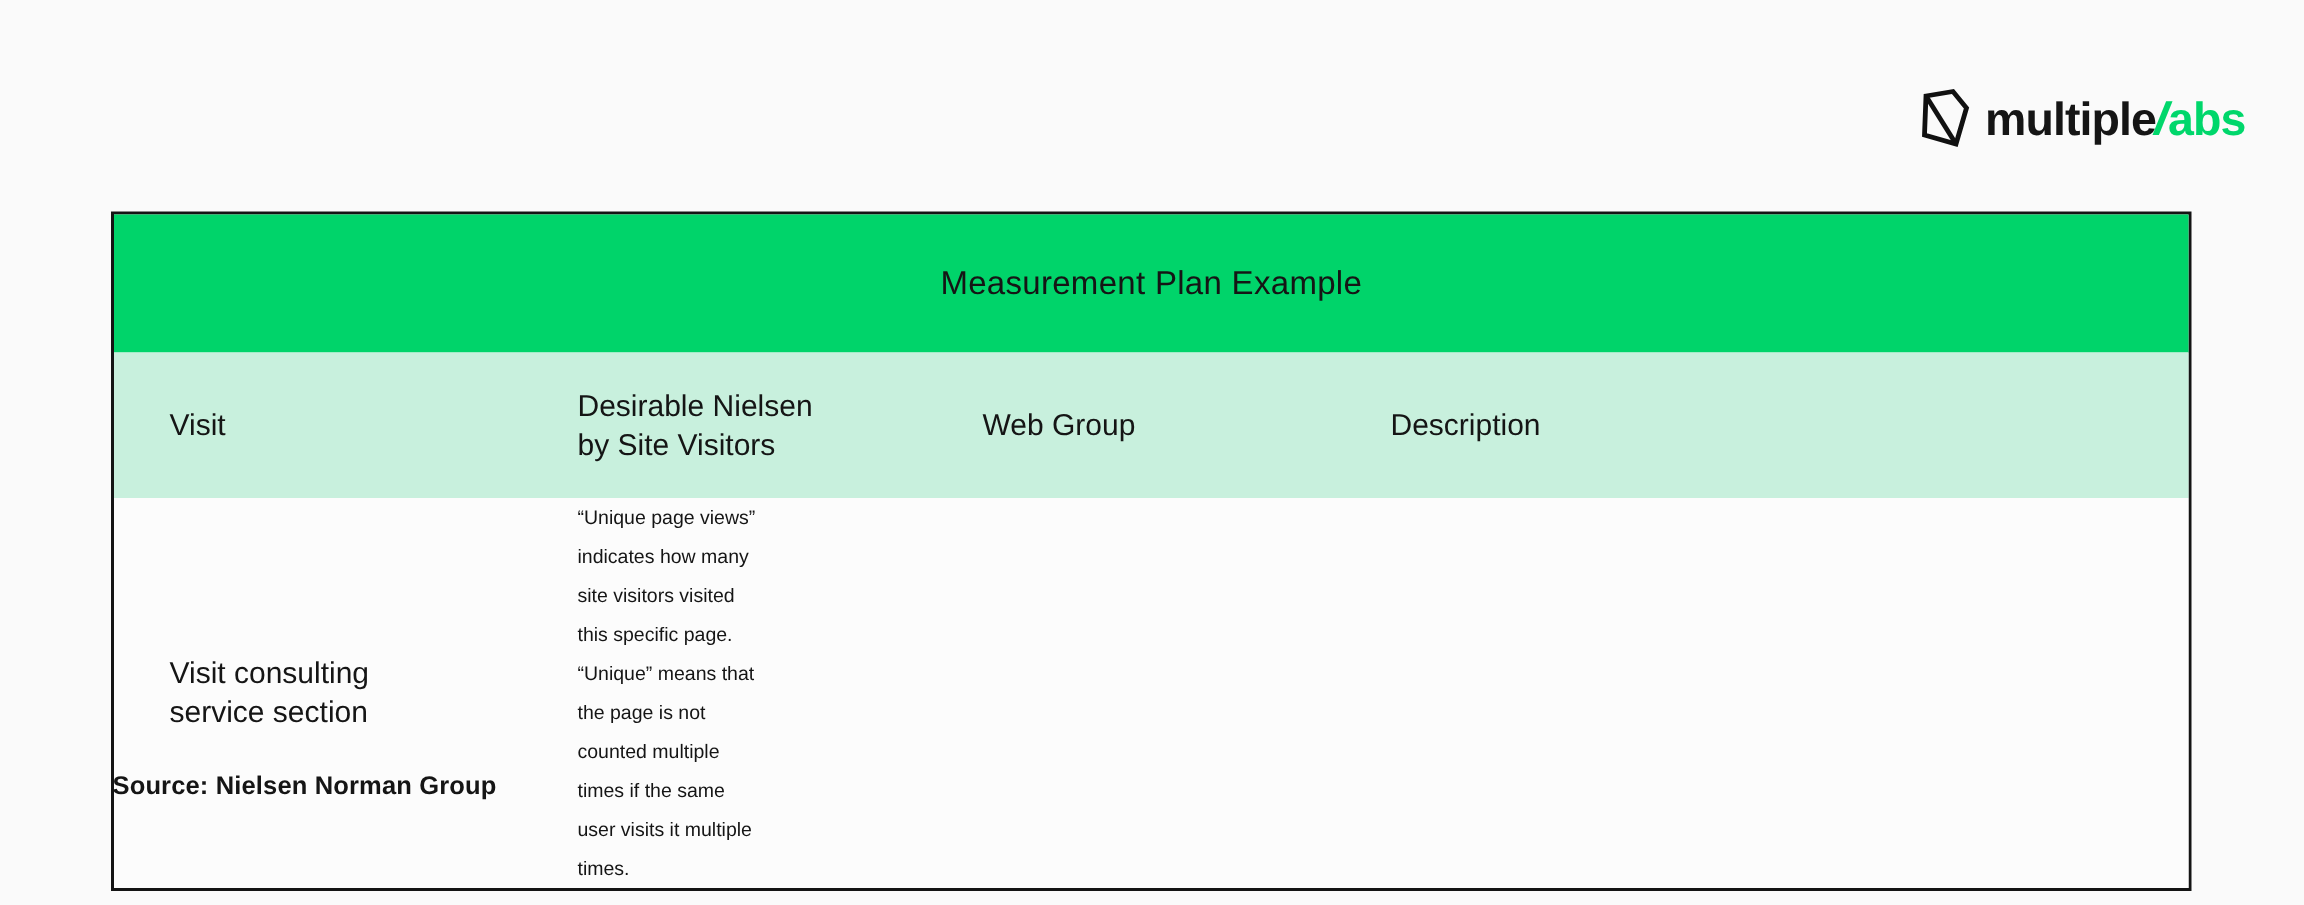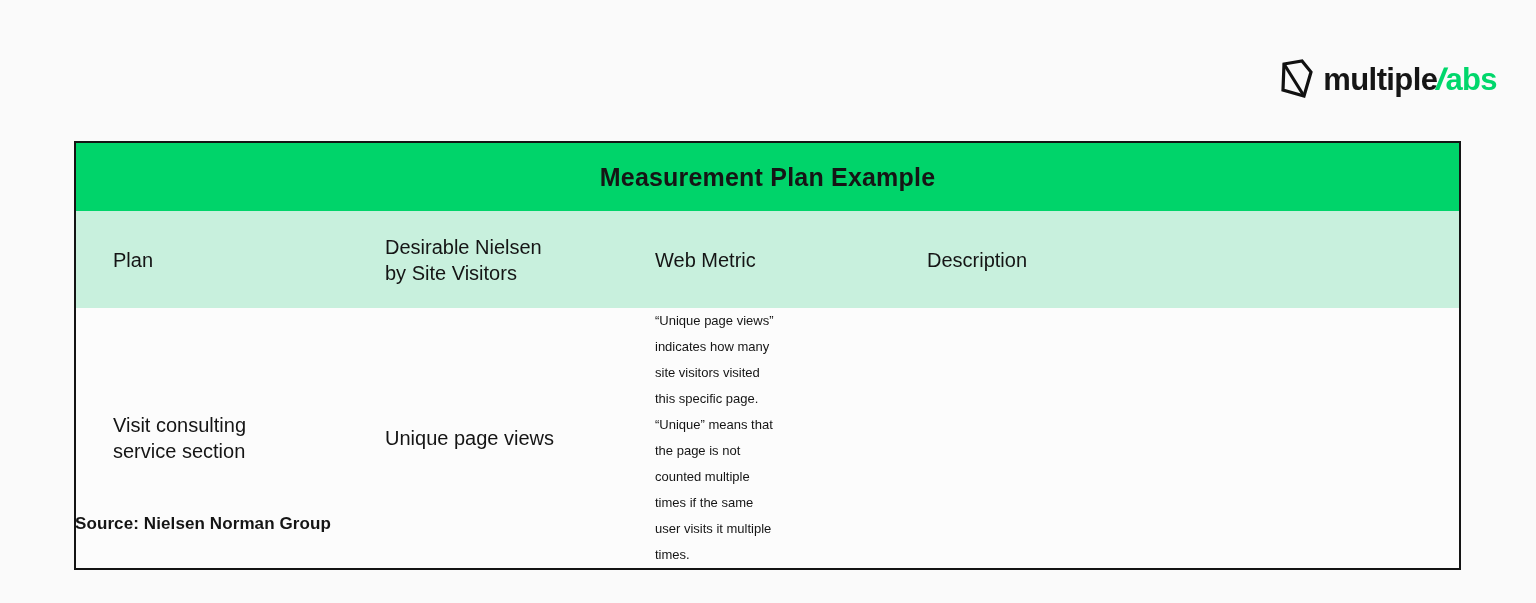--- a/index.html
+++ b/index.html
@@ -47,27 +47,27 @@
   
   .mtable{
     position:absolute;
     left:74px;
     top:141px;
     width:1387px;
     border:2px solid var(--border);
     background:#fcfcfc;
   }
   .mtable-title{
-    height:68px;
+    height:92px;
     background:var(--title-bg);
     display:flex;
     align-items:center;
     justify-content:center;
-    font-size:25px;
-    font-weight:700;
+    font-size:22px;
+    font-weight:400;
     letter-spacing:0.2px;
   }
   .trow{
     display:grid;
     grid-template-columns:272px 270px 272px 1fr;
   }
   .trow.head{
     background:var(--header-bg);
     min-height:97px;
   }
@@ -111,39 +111,36 @@
     </svg>
   </span>
   <span class="logo-text"><span>multiple</span><span class="green slant">l</span><span class="green">abs</span></span>
 </div>
 
 <div class="mtable">
   <div class="mtable-title">Measurement Plan Example</div>
 
   <div class="trow head">
     <div class="tcell c1">
-        <span>Plan</span>
+        <span>Visit</span>
       </div>
     <div class="tcell c2">
         <span>Desirable Nielsen by Site Visitors</span>
       </div>
     <div class="tcell c3">
-        <span>Web Metric</span>
+        <span>Web Group</span>
       </div>
     <div class="tcell c4">
         <span>Description</span>
       </div>
   </div>
 
   <div class="trow body">
     <div class="tcell c2">
         <span>Visit consulting service section</span>
       </div>
-    <div class="tcell c3">
-        <span>Unique page views</span>
-      </div>
     <div class="tcell c4">
         <span>“Unique page views” indicates how many site visitors visited this specific page. “Unique” means that the page is not counted multiple times if the same user visits it multiple times.</span>
       </div>
   </div>
 </div>
 
 <div class="source">Source: Nielsen Norman Group</div>
 
 </body></html>

